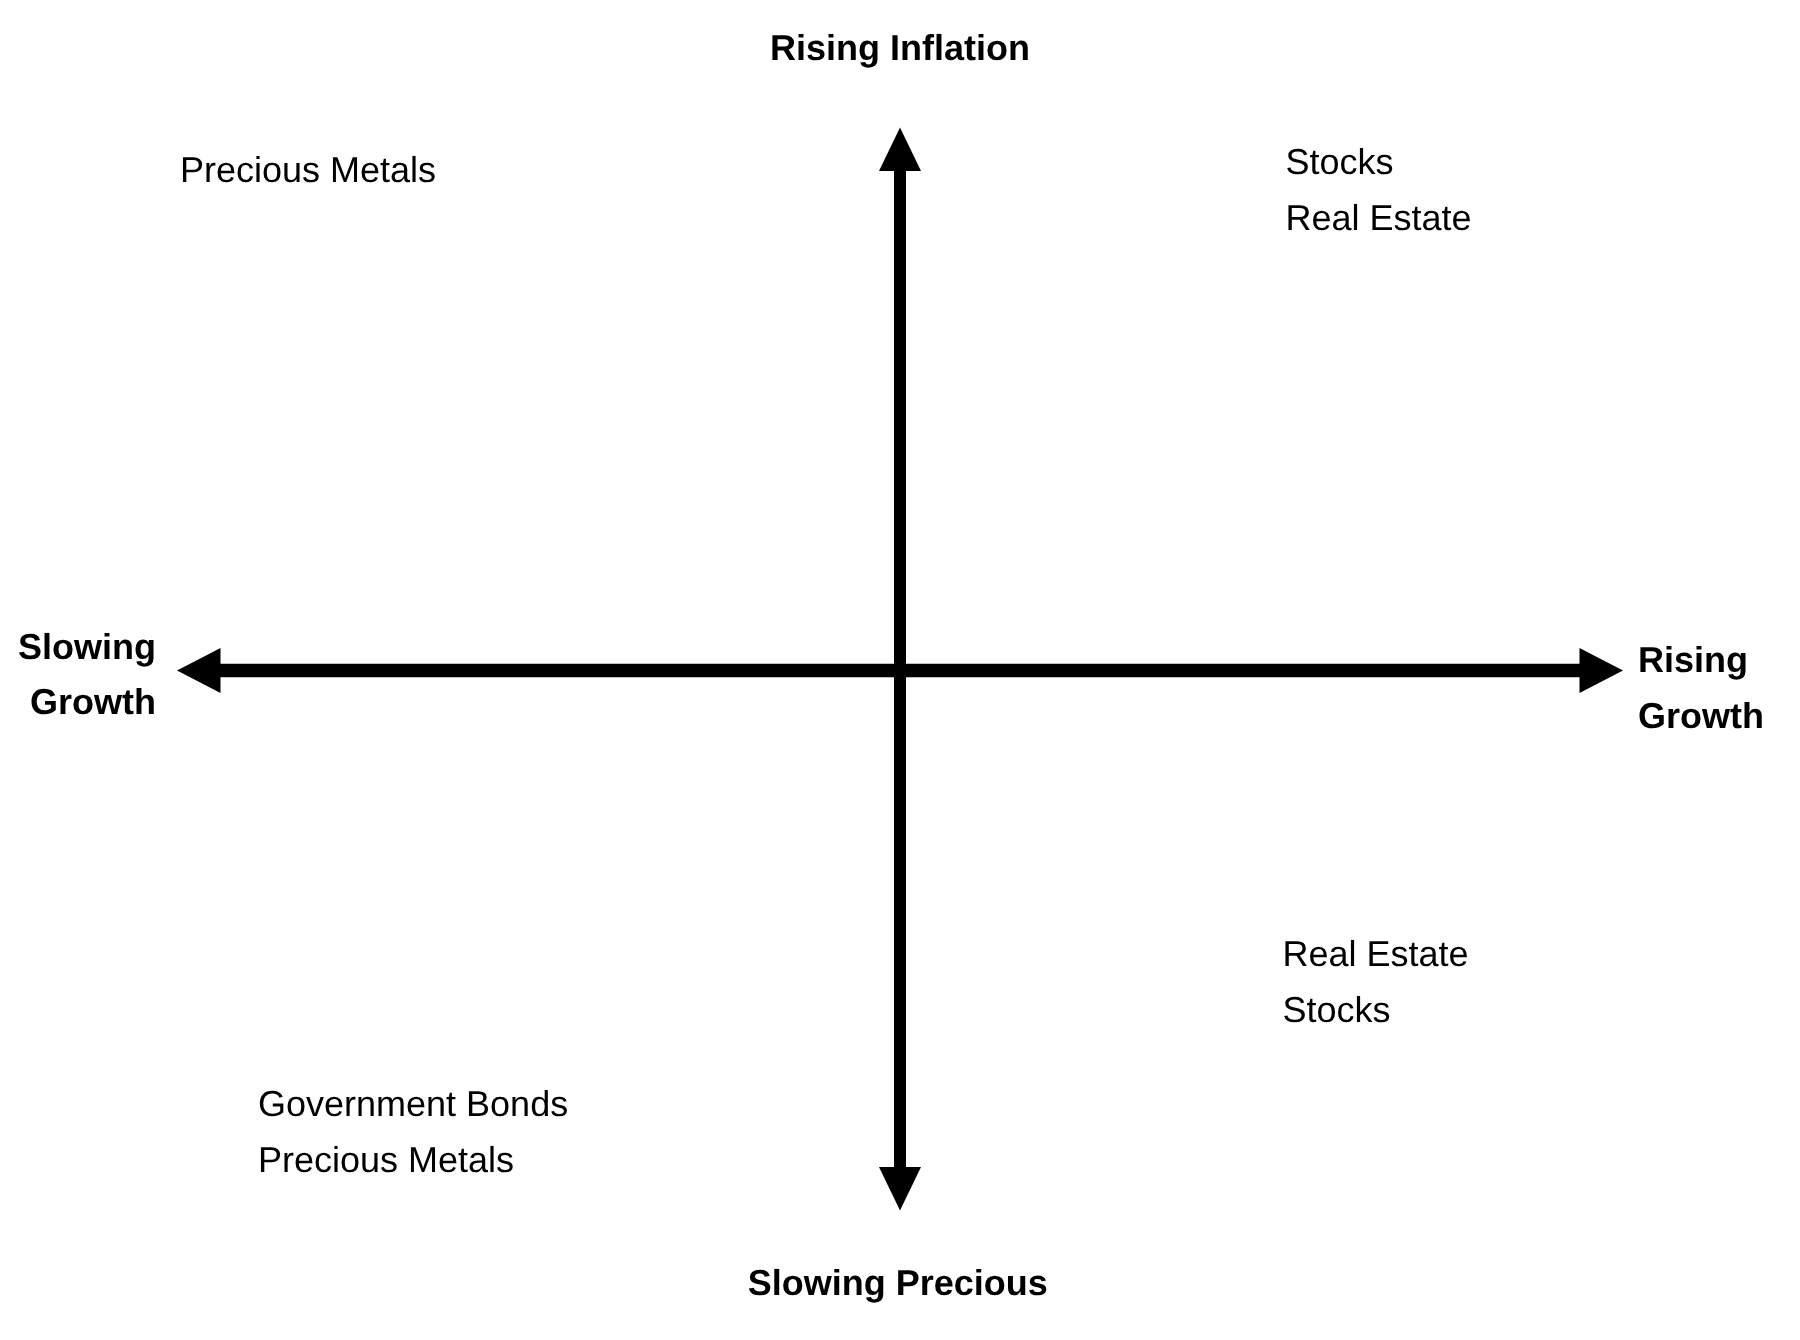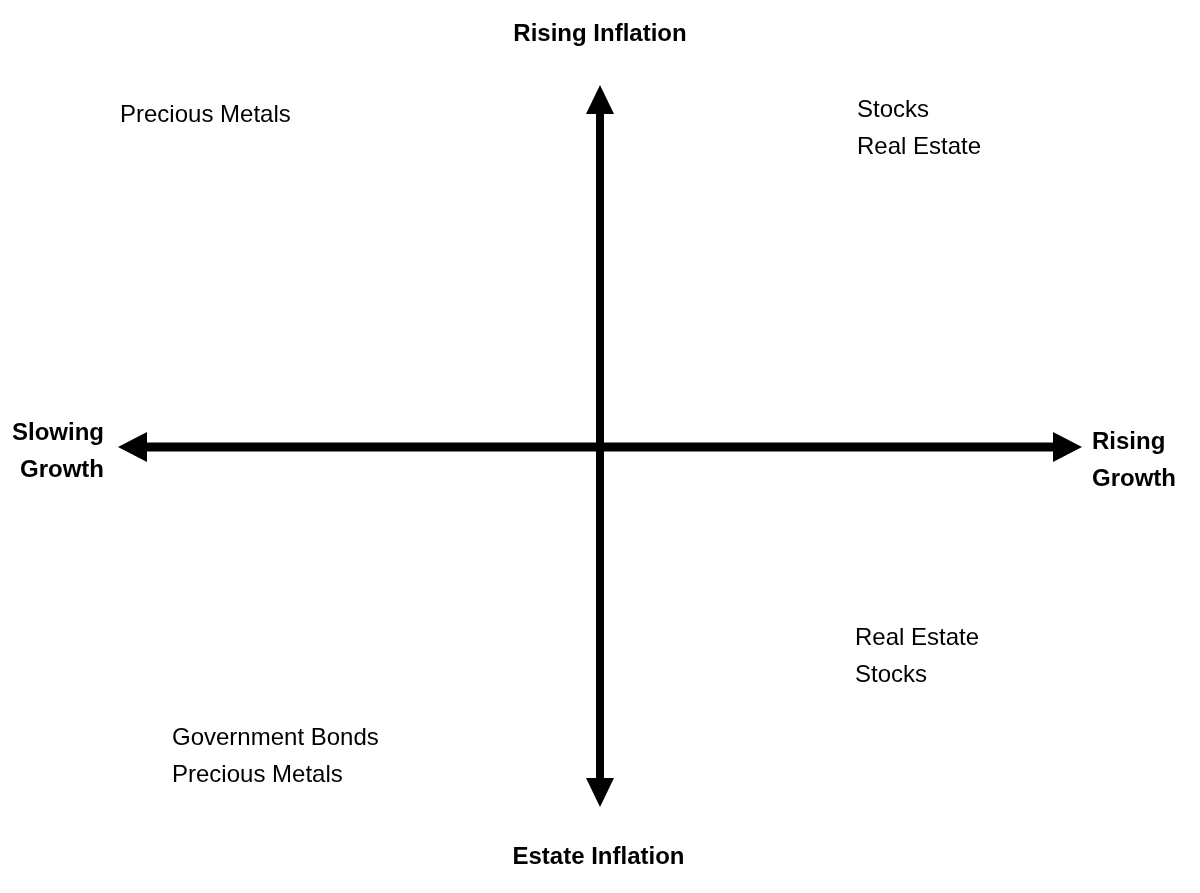--- a/index.html
+++ b/index.html
@@ -62,21 +62,21 @@
     <polygon points="600,807 586,778 614,778" fill="#000000"></polygon>
 
     <line x1="138" y1="447" x2="1062" y2="447" stroke="#000000" stroke-width="9"></line>
 
     <polygon points="118,447 147,432 147,462" fill="#000000"></polygon>
     <polygon points="1082,447 1053,432 1053,462" fill="#000000"></polygon>
   </svg>
 
   <div class="label axis-title-top">Rising Inflation</div>
 
-  <div class="label axis-title-bottom">Estate Inflation</div>
+  <div class="label axis-title-bottom">Slowing Precious</div>
 
   <div class="label bold axis-label-left">
     <div>Slowing</div>
     <div>Growth</div>
   </div>
 
   <div class="label bold axis-label-right">
     <div>Rising</div>
     <div>Growth</div>
   </div>

